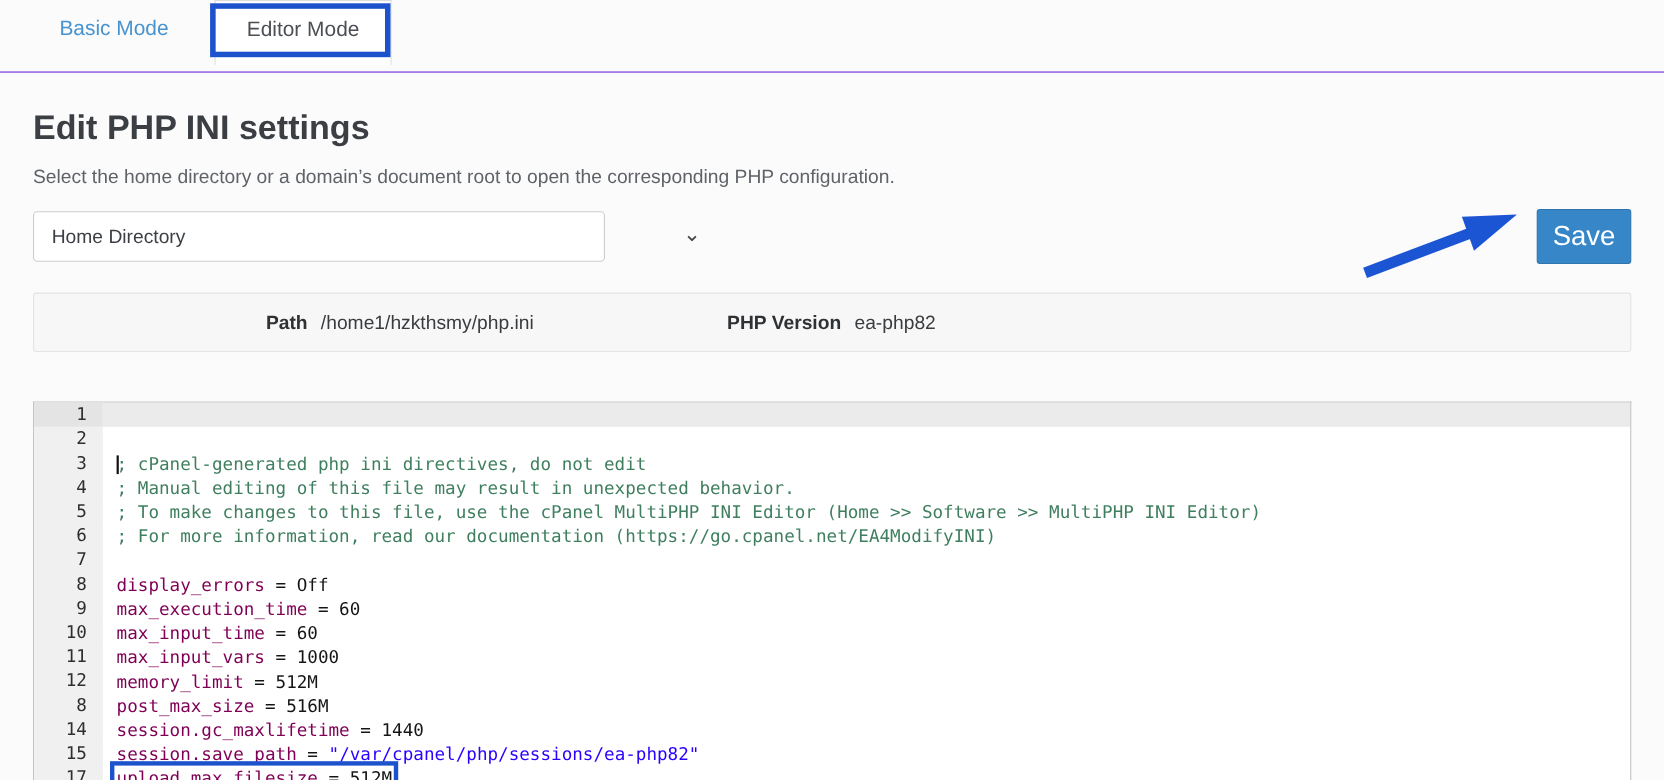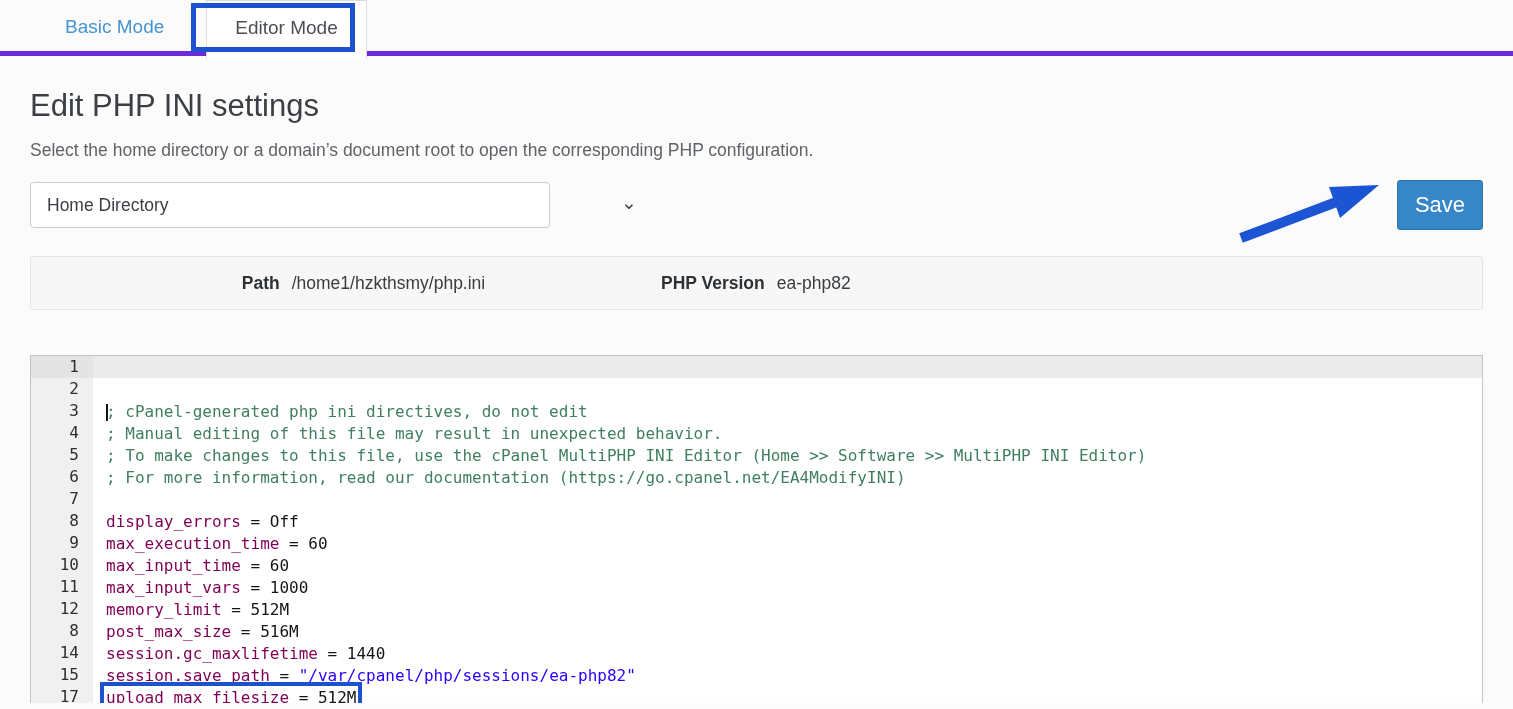--- a/index.html
+++ b/index.html
@@ -6,23 +6,23 @@
   html, body { width: 1513px; height: 709px; overflow: hidden; }
   body {
     background: #fbfbfb;
     font-family: "Liberation Sans", sans-serif;
     position: relative;
   }
 
   
   .tabbar {
     position: relative;
-    height: 56px;
-    border-bottom: 5px solid #6d28d9;
-    padding-left: 47px;
+    height: 66px;
+    border-bottom: 1px solid #6d28d9;
+    padding-left: 36px;
   }
   .tab {
     display: inline-block;
     position: relative;
     top: 0;
     font-size: 19px;
     padding: 16px 18px 14px 18px;
     cursor: pointer;
   }
   .tab.inactive { color: #4793cf; }
@@ -43,21 +43,21 @@
     border: 5px solid #1c52cc;
     pointer-events: none;
     z-index: 5;
   }
 
   
   .content { padding: 0 30px; }
   h1.page-title {
     margin-top: 32px;
     font-size: 31px;
-    font-weight: 400;
+    font-weight: 700;
     color: #3b3f44;
   }
   .page-subtitle {
     margin-top: 16px;
     font-size: 17.5px;
     color: #5f6368;
   }
 
   
   .toolbar-row {
@@ -86,21 +86,21 @@
   }
   .save-button {
     position: absolute;
     right: 0; top: -2px;
     width: 86px; height: 50px;
     background: #3787c8;
     border: 1px solid #2e75b0;
     border-radius: 3px;
     color: #fff;
     font-family: "Liberation Sans", sans-serif;
-    font-size: 22px;
+    font-size: 25px;
     cursor: pointer;
   }
   .arrow-annotation {
     position: absolute;
     right: 96px; top: -6px;
     width: 160px; height: 72px;
     pointer-events: none;
     z-index: 5;
   }
 

